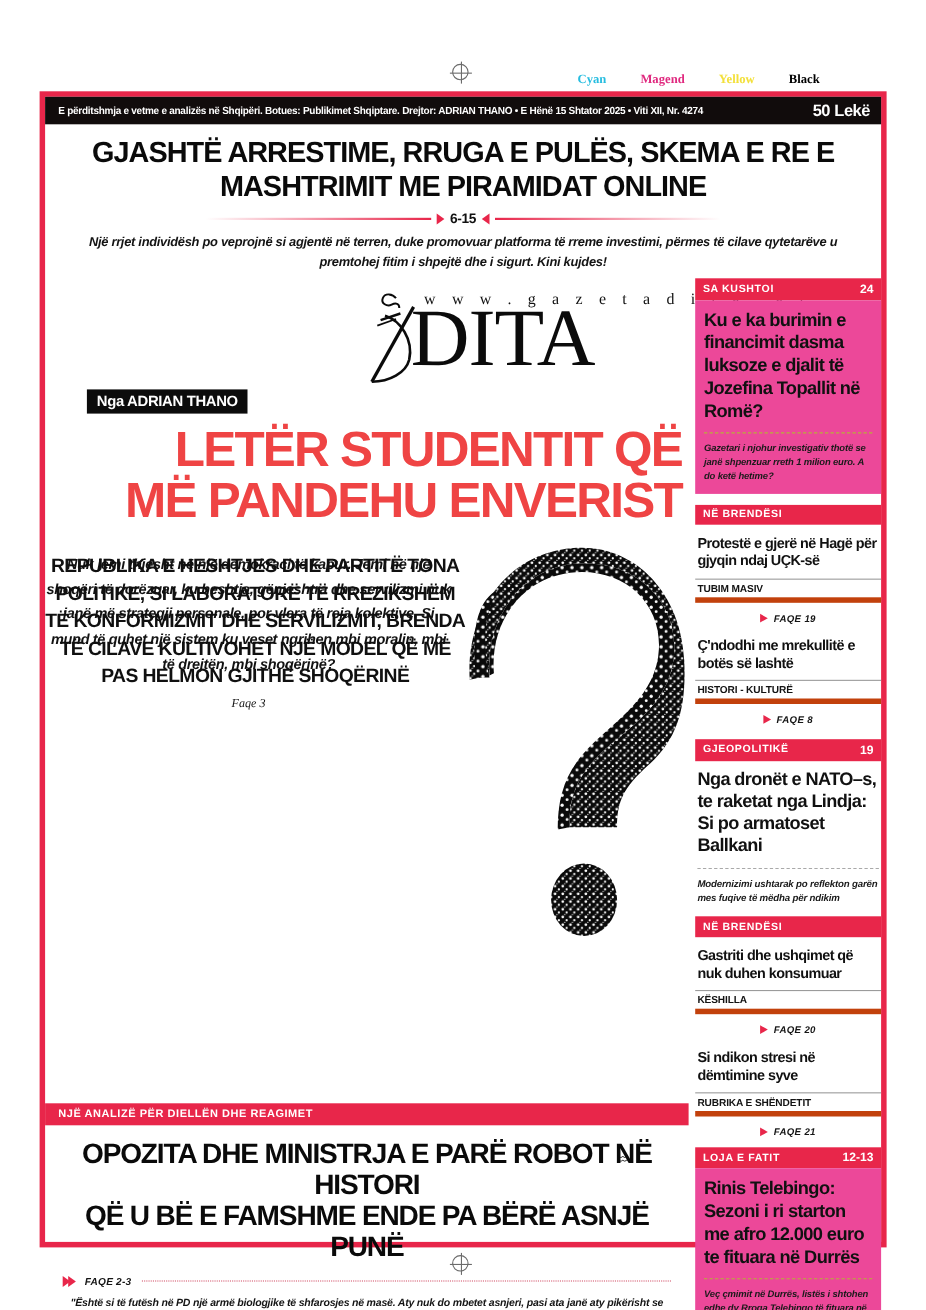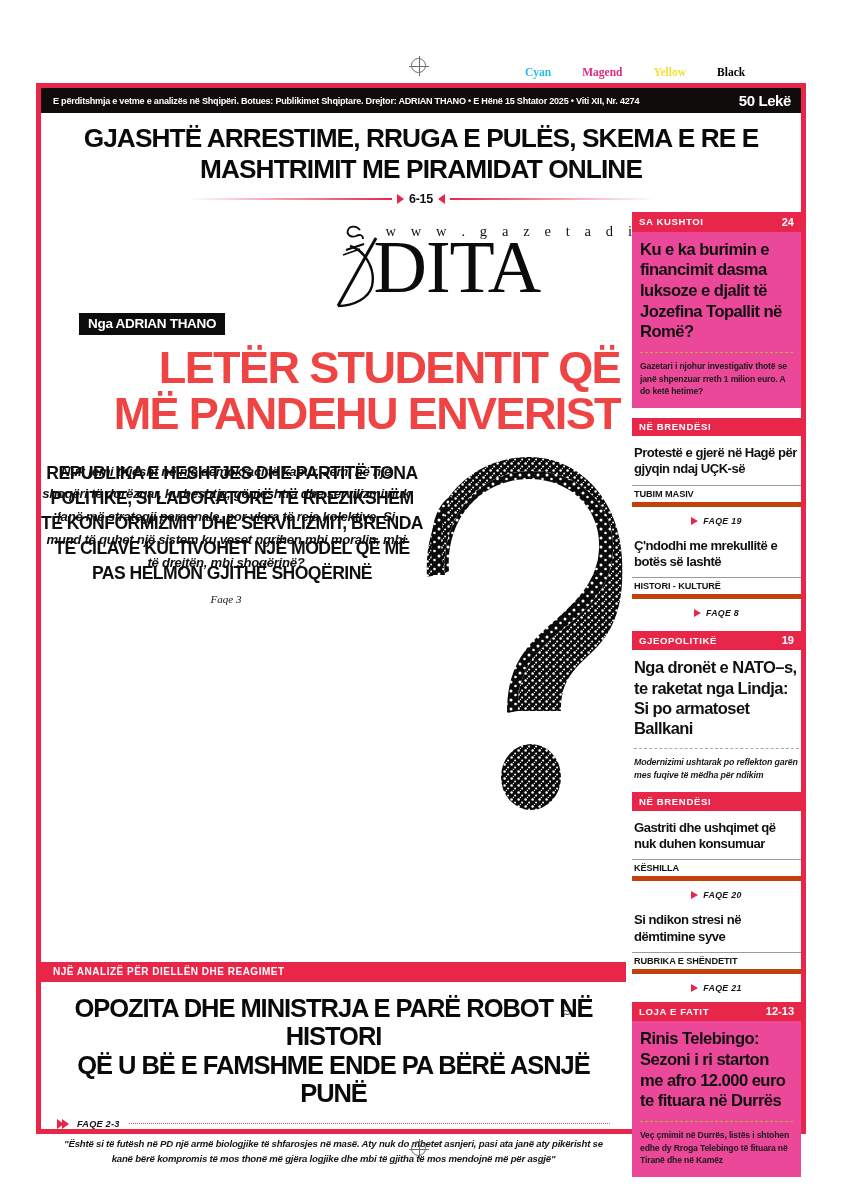--- a/index.html
+++ b/index.html
@@ -119,21 +119,21 @@
     display:flex; justify-content:space-between; align-items:center;
   }
   .sect-head .pg { font-size:11px; letter-spacing:0; }
 
   .yellowbox { background:#ec4899; padding:8px 8px 10px 8px; }
   .yellowbox h3 {
     font-size:16.6px; line-height:1.25; font-weight:700; letter-spacing:-0.55px; color:#111;
   }
   .ybox-dash { border-top:1.6px dashed #b8ae3a; margin:9px 0 7px 0; }
   .yellowbox p {
-    font-size:8.6px; line-height:1.45; font-weight:700;
+    font-size:8.6px; line-height:1.45; font-style:italic; font-weight:700;
     letter-spacing:-0.15px; color:#1a1a1a;
   }
 
   .brief { padding:9px 0 0 0; }
   .brief h4 {
     font-size:13.1px; line-height:1.24; font-weight:700; letter-spacing:-0.5px; color:#111;
     padding:0 2px;
   }
   .brief .rubric {
     font-size:9.2px; font-weight:700; letter-spacing:-0.1px; color:#131313;
@@ -219,20 +219,21 @@
 
     <div class="lead">
       <h1>GJASHTË ARRESTIME, RRUGA E PULËS, SKEMA E RE E MASHTRIMIT ME PIRAMIDAT ONLINE</h1>
       <div class="pagelinks">
         <span class="bar"></span>
         <span class="tri-l"></span>
         <span class="pg">6-15</span>
         <span class="tri-r"></span>
         <span class="bar r"></span>
       </div>
+      <div class="lead-sub">Një rrjet individësh po veprojnë si agjentë në terren, duke promovuar platforma të rreme investimi, përmes të cilave qytetarëve u premtohej fitim i shpejtë dhe i sigurt. Kini kujdes!</div>
     </div>
 
     <div class="body-cols">
 
       <div class="col-main">
 
         <div class="logo-wrap">
           <div class="logo">
             <svg width="62" height="86" viewBox="0 0 62 86">
               <path d="M30 6 C27 2, 20 1, 18 6 C16 11, 22 14, 26 12 C30 10, 33 11, 33 15" fill="none" stroke="#0b0b0b" stroke-width="1.8"></path>

